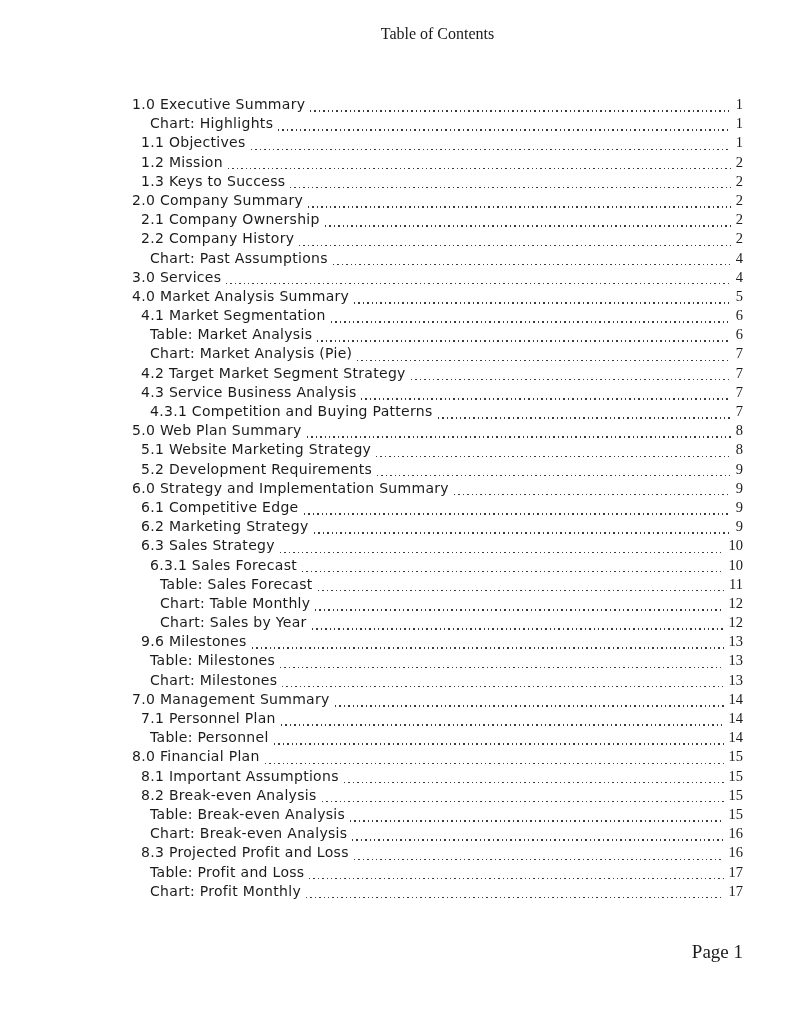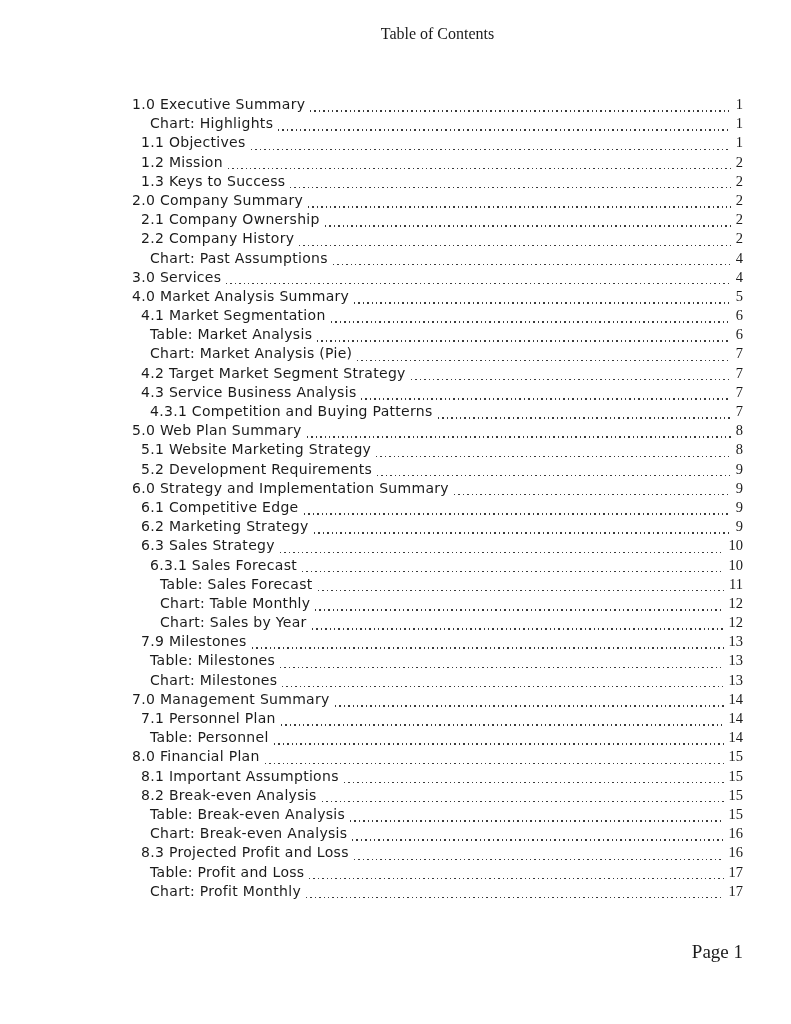--- a/index.html
+++ b/index.html
@@ -210,21 +210,21 @@
     <span class="toc-label">Chart: Table Monthly</span>
     <span class="toc-leader"></span>
     <span class="toc-page">12</span>
   </div>
       <div class="toc-row lvl-3">
     <span class="toc-label">Chart: Sales by Year</span>
     <span class="toc-leader"></span>
     <span class="toc-page">12</span>
   </div>
       <div class="toc-row lvl-1">
-    <span class="toc-label">7.9 Milestones</span>
+    <span class="toc-label">9.6 Milestones</span>
     <span class="toc-leader"></span>
     <span class="toc-page">13</span>
   </div>
       <div class="toc-row lvl-2">
     <span class="toc-label">Table: Milestones</span>
     <span class="toc-leader"></span>
     <span class="toc-page">13</span>
   </div>
       <div class="toc-row lvl-2">
     <span class="toc-label">Chart: Milestones</span>

